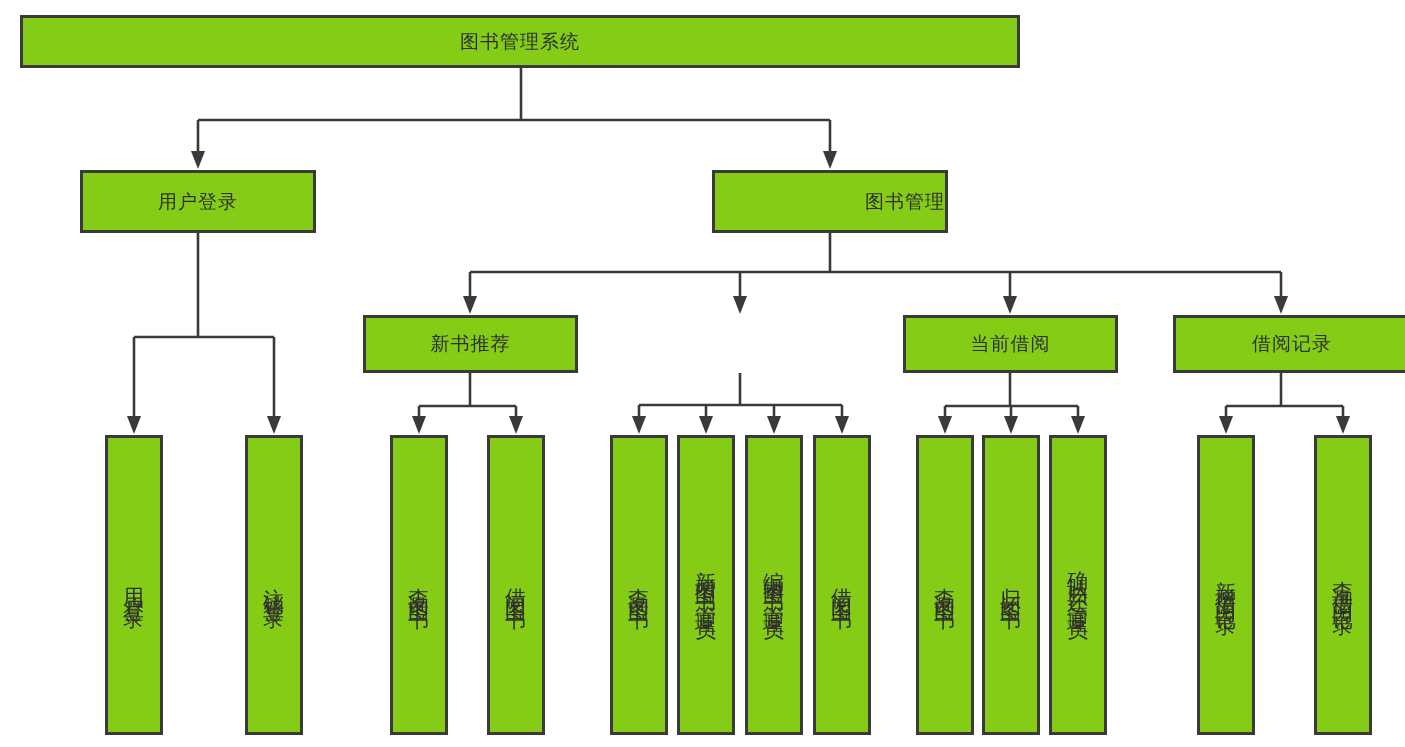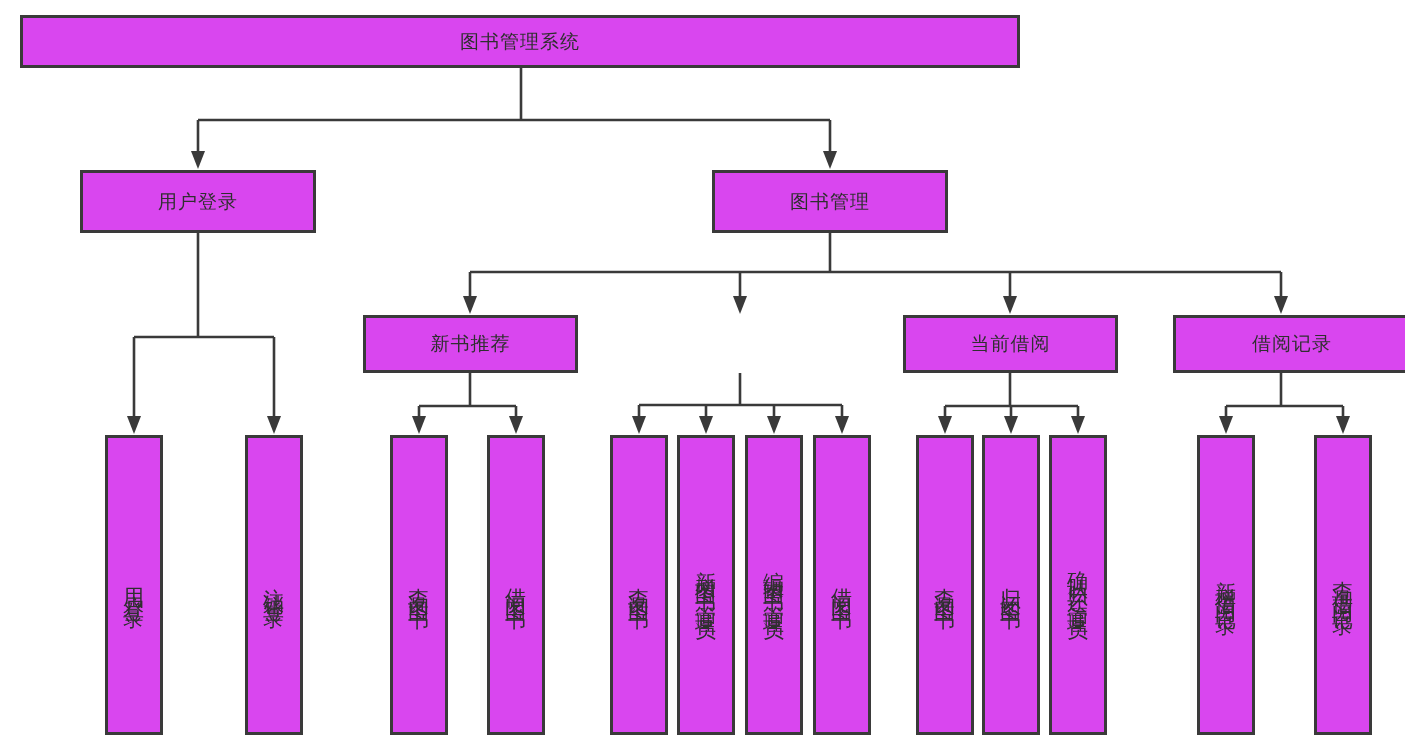--- a/index.html
+++ b/index.html
@@ -18,21 +18,21 @@
   #connectors {
     position: absolute;
     left: 0; top: 0;
     width: 1405px;
     height: 747px;
   }
   .box {
     position: absolute;
     box-sizing: border-box;
     border: 3px solid #3a3a3a;
-    background: #d946ef;
+    background: #84cc16;
     display: flex;
     align-items: center;
     justify-content: center;
     color: #2f2f2f;
   }
   .hlabel {
     font-size: 19px;
     letter-spacing: 1px;
     white-space: nowrap;
   }
@@ -137,21 +137,21 @@
     </g>
   </svg>
 
   <div class="box" style="left:20px; top:15px; width:1000px; height:53px;">
     <span class="hlabel">图书管理系统</span>
   </div>
 
   <div class="box" style="left:80px; top:170px; width:236px; height:63px;">
     <span class="hlabel">用户登录</span>
   </div>
-  <div class="box" style="left:712px; top:170px; width:236px; height:63px;">
+  <div class="box" style="left:712px; top:170px; width:236px; height:63px;justify-content:flex-end;">
     <span class="hlabel">图书管理</span>
   </div>
 
   <div class="box" style="left:363px; top:315px; width:215px; height:58px;">
     <span class="hlabel">新书推荐</span>
   </div>
   <div class="box" style="left:903px; top:315px; width:215px; height:58px;">
     <span class="hlabel">当前借阅</span>
   </div>
   <div class="box" style="left:1173px; top:315px; width:238px; height:58px;">

